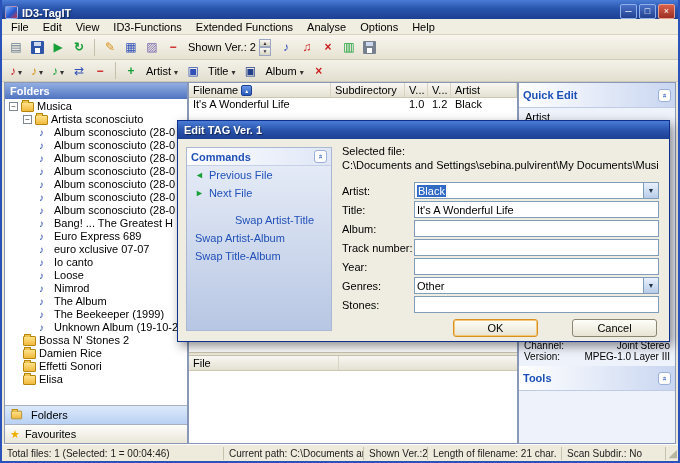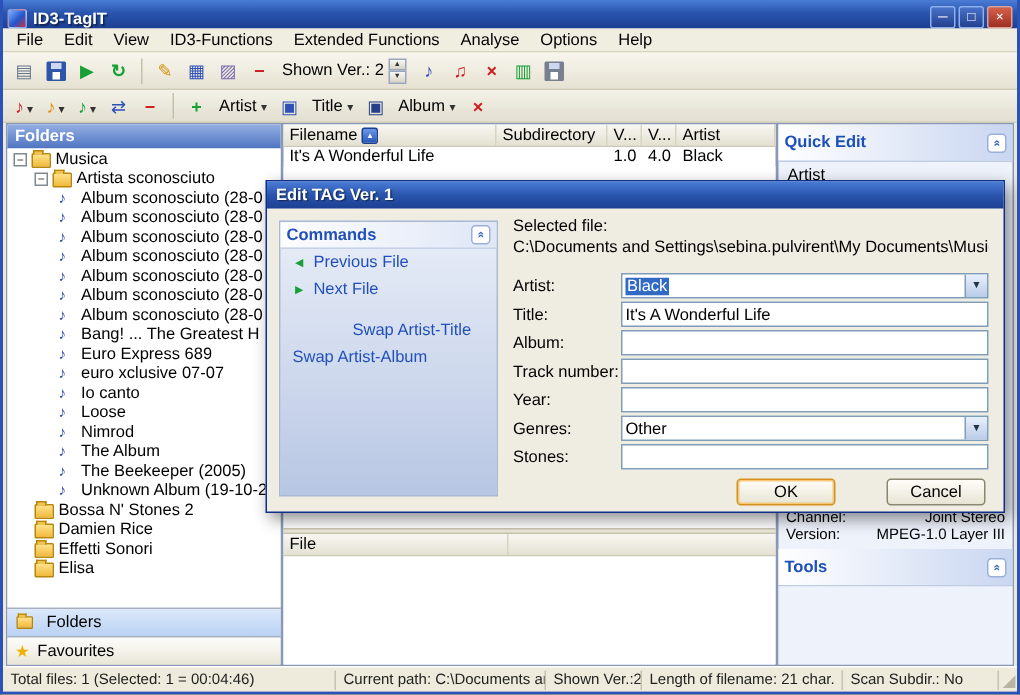--- a/index.html
+++ b/index.html
@@ -150,21 +150,21 @@
   .g-prev::before{content:"◄";} .g-next::before{content:"►";}
   .dlg-content { position:absolute; left:164px; top:6px; right:10px; bottom:6px; }
   .sel-path { margin-top:2px; white-space:nowrap; overflow:hidden; }
   .form { margin-top:10px; }
   .frow { display:flex; align-items:center; height:19px; }
   .flabel { width:72px; flex:0 0 72px; }
   .fbox { flex:1; height:17px; border:1px solid #7f9db9; background:#fff; display:flex;
     align-items:center; overflow:hidden; }
   .fval { flex:1; padding:0 2px; white-space:nowrap; overflow:hidden; }
   .dlg-buttons { position:absolute; right:12px; bottom:4px; display:flex; gap:34px; }
-  .btn { width:66px; height:18px; border:1px solid #8a8672; border-radius:3px;
+  .btn { width:85px; height:18px; border:1px solid #8a8672; border-radius:3px;
     background:linear-gradient(180deg,#fefdf8,#e8e4d4); display:flex; align-items:center;
     justify-content:center; }
   .btn.focus { border:1px solid #d89020; box-shadow:inset 0 0 0 1px #f5c878; }
 </style>
 </head>
 <body>
 
 <div class="window">
 
   <div class="titlebar">
@@ -350,21 +350,21 @@
         <div class="tree-item lv2">
             <span class="album-ico"></span>
             <span class="tlabel">Nimrod</span>
           </div>
         <div class="tree-item lv2">
             <span class="album-ico"></span>
             <span class="tlabel">The Album</span>
           </div>
         <div class="tree-item lv2">
             <span class="album-ico"></span>
-            <span class="tlabel">The Beekeeper (2005)</span>
+            <span class="tlabel">The Beekeeper (1999)</span>
           </div>
         <div class="tree-item lv2">
             <span class="album-ico"></span>
             <span class="tlabel">Unknown Album (19-10-2</span>
           </div>
         <div class="tree-item lv1">
             <span class="folder-ico"></span>
             <span class="tlabel">Bossa N' Stones 2</span>
           </div>
         <div class="tree-item lv1">
@@ -398,21 +398,21 @@
         </span>
         <span class="col w-subdir">Subdirectory</span>
         <span class="col w-v">V...</span>
         <span class="col w-v">V...</span>
         <span class="col w-artist">Artist</span>
       </div>
       <div class="file-row">
         <span class="cell w-filename">It's A Wonderful Life</span>
         <span class="cell w-subdir"></span>
         <span class="cell w-v">1.0</span>
-        <span class="cell w-v">4.0</span>
+        <span class="cell w-v">1.2</span>
         <span class="cell w-artist">Black</span>
       </div>
       <div class="center-body"></div>
       <div class="splitter"></div>
       <div class="list-header">
         <span class="col w-file">File</span>
       </div>
       <div class="error-body"></div>
     </div>
 
@@ -481,20 +481,23 @@
         <div class="cmd-item">
           <span class="nav-ico g-next"></span>
           <span>Next File</span>
         </div>
         <div class="cmd-item swap-first">
           <span>Swap Artist-Title</span>
         </div>
         <div class="cmd-item">
           <span>Swap Artist-Album</span>
         </div>
+        <div class="cmd-item">
+          <span>Swap Title-Album</span>
+        </div>
       </div>
 
       <div class="dlg-content">
         <div>Selected file:</div>
         <div class="sel-path">C:\Documents and Settings\sebina.pulvirent\My Documents\Musica\Artista sconosciuto\Al</div>
 
         <div class="form">
           <div class="frow">
             <span class="flabel">Artist:</span>
             <span class="fbox">

